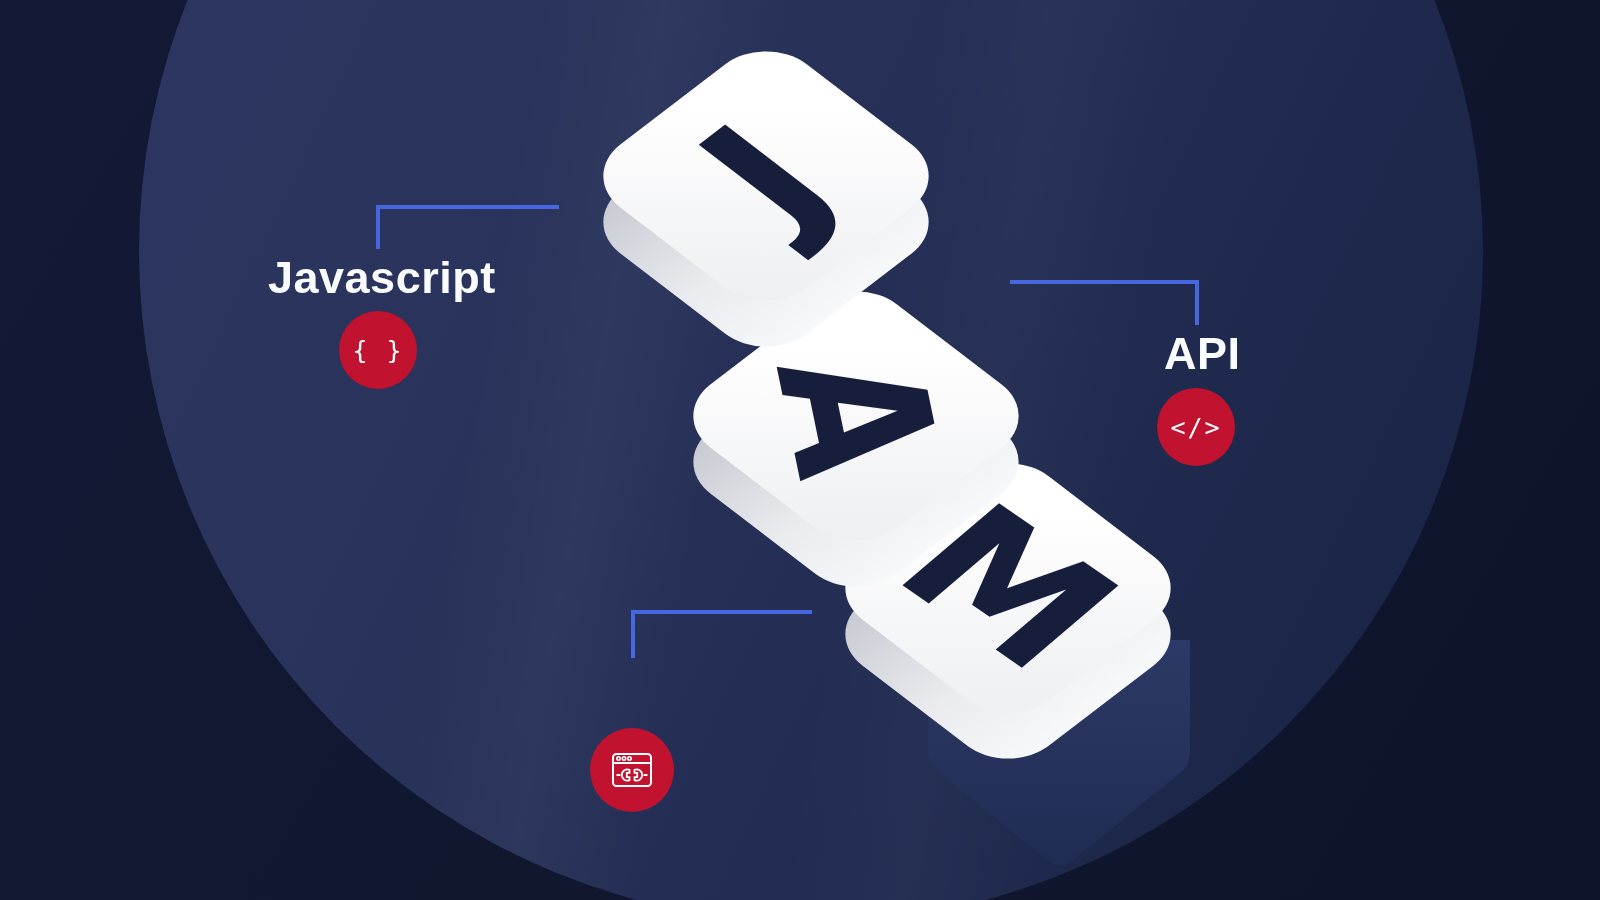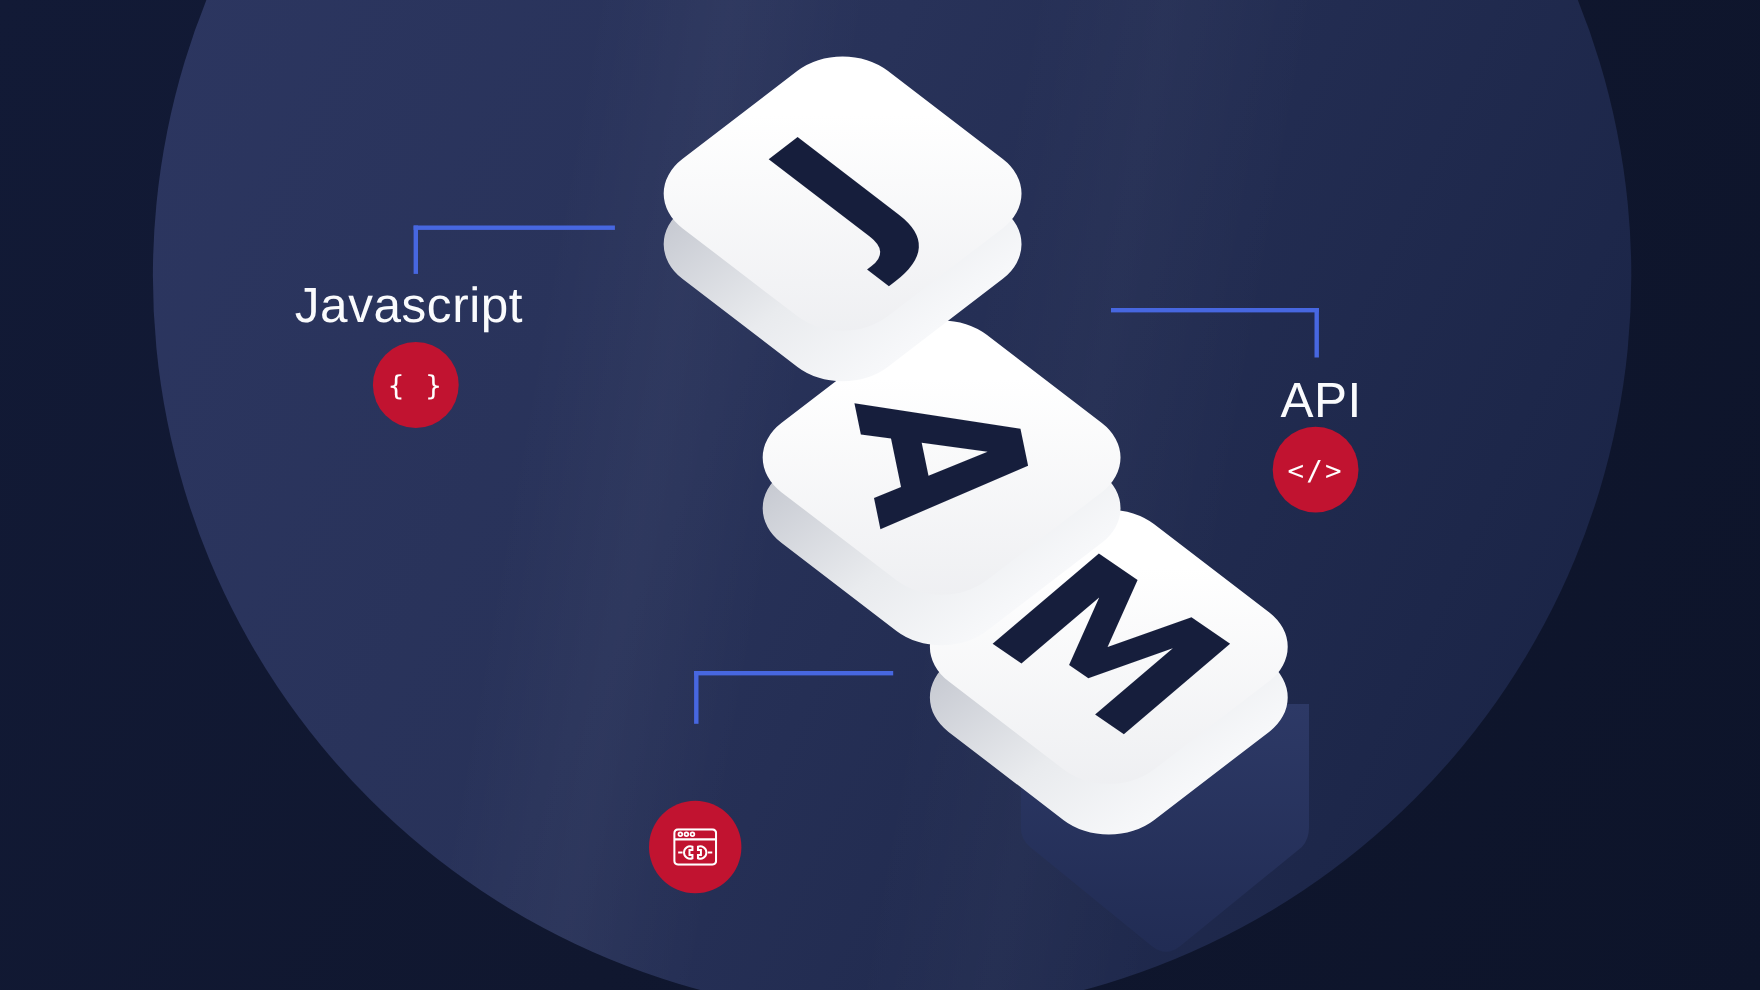--- a/index.html
+++ b/index.html
@@ -46,25 +46,25 @@
   
   .cline{position:absolute;background:#4767e0;z-index:6;}
   #js-h{left:376px;top:205px;width:183px;height:4px;}
   #js-v{left:376px;top:205px;width:4px;height:44px;}
   #api-h{left:1010px;top:280px;width:189px;height:4px;}
   #api-v{left:1195px;top:280px;width:4px;height:45px;}
   #mk-h{left:631px;top:610px;width:181px;height:4px;}
   #mk-v{left:631px;top:610px;width:4px;height:48px;}
   
   .callout-label{
-    position:absolute;z-index:6;color:#fafbfd;font-size:45px;font-weight:400;
+    position:absolute;z-index:6;color:#fafbfd;font-size:45px;font-weight:700;
     letter-spacing:.5px;white-space:nowrap;
   }
   #js-label{left:268px;top:252px;}
-  #api-label{left:1164px;top:338px;}
+  #api-label{left:1164px;top:328px;}
   #mk-label{left:547px;top:667px;}
   
   .badge{
     position:absolute;z-index:6;border-radius:50%;background:#c11330;
     display:flex;align-items:center;justify-content:center;color:#ffffff;
   }
   #js-badge{left:339px;top:311px;width:78px;height:78px;}
   #api-badge{left:1157px;top:388px;width:78px;height:78px;}
   #mk-badge{left:590px;top:728px;width:84px;height:84px;}
   .badge-glyph{

